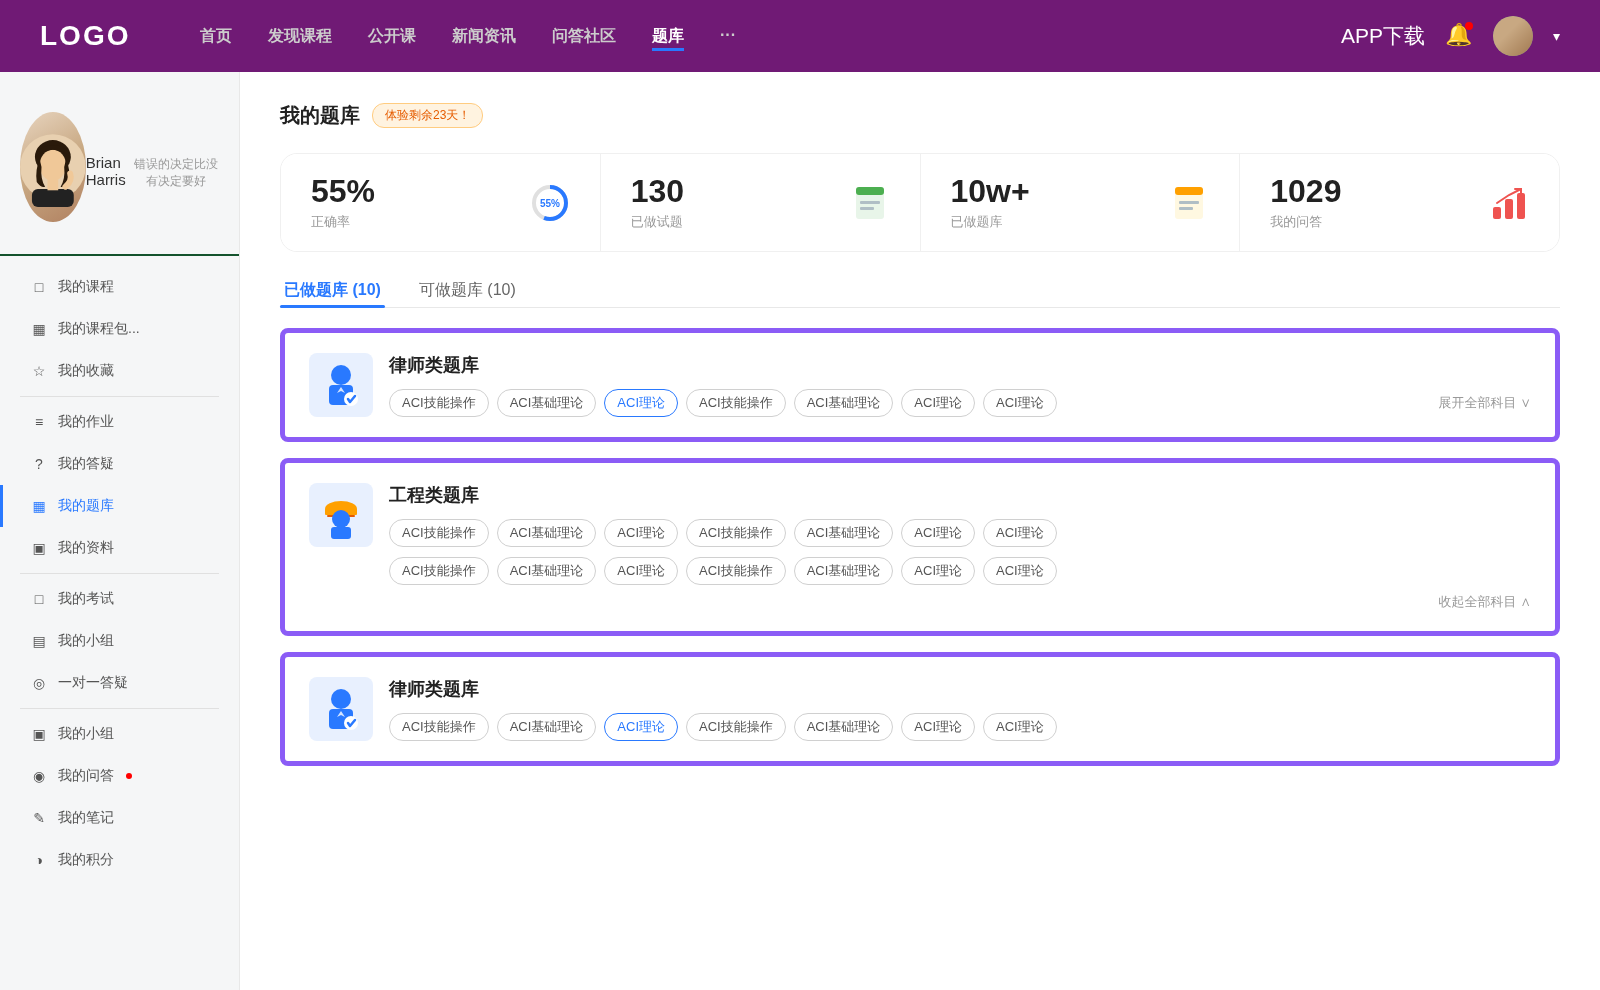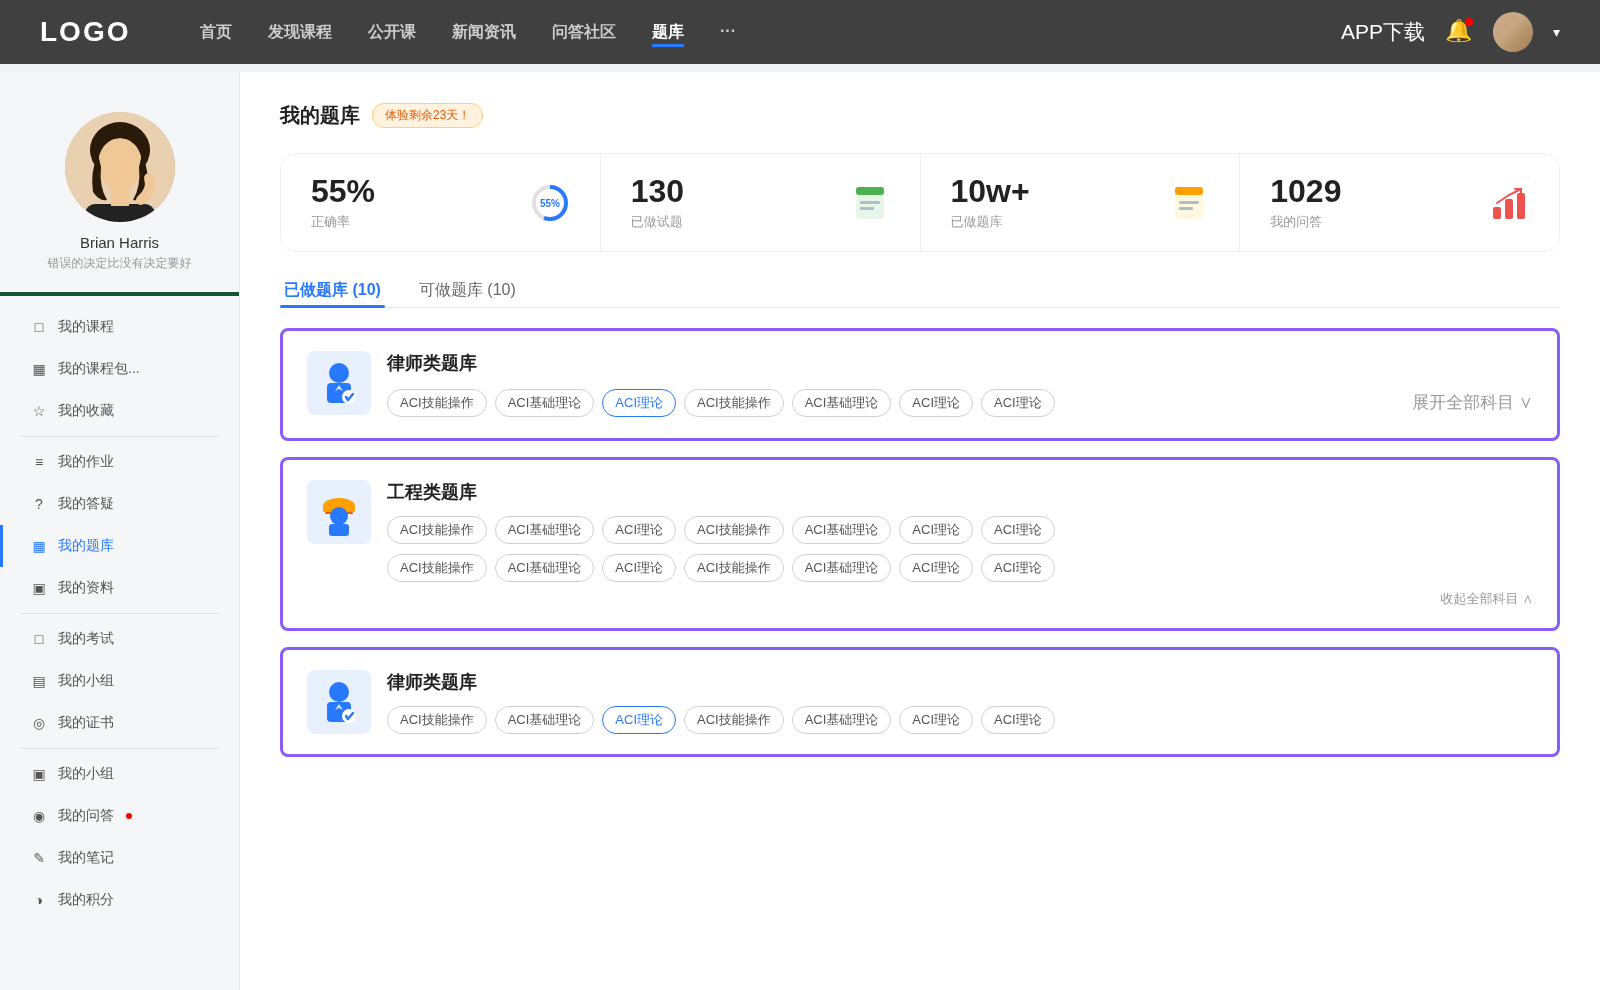--- a/index.html
+++ b/index.html
@@ -1,21 +1,21 @@
 <!DOCTYPE html>
 <html><head>
   <meta charset="utf-8">
   <style>
     * { margin: 0; padding: 0; box-sizing: border-box; }
     body { font-family: -apple-system, BlinkMacSystemFont, 'PingFang SC', 'Microsoft YaHei', sans-serif; background: #f0f2f5; width: 1600px; min-height: 990px; overflow-x: hidden; }
 
     
     .navbar {
-      background: #404040;
-      height: 64px;
+      background: #701a75;
+      height: 72px;
       display: flex;
       align-items: center;
       padding: 0 40px;
       position: fixed;
       top: 0; left: 0; right: 0;
       z-index: 100;
     }
     .nav-logo {
       color: white;
       font-size: 28px;
@@ -87,24 +87,24 @@
     .sidebar {
       width: 240px;
       background: #f5f6f7;
       border-right: 1px solid #e8e8e8;
       padding: 30px 0;
       flex-shrink: 0;
       min-height: 100%;
     }
     .profile-section {
       display: flex;
-      flex-direction: column;
+      flex-direction: row;
       align-items: center;
       padding: 10px 20px 20px;
-      border-bottom: 4px solid #14532d;
+      border-bottom: 2px solid #14532d;
       margin-bottom: 10px;
     }
     .profile-avatar {
       width: 110px; height: 110px;
       border-radius: 50%;
       background: linear-gradient(150deg, #e8d5c0 0%, #c8a882 50%, #b08060 100%);
       margin-bottom: 12px;
       overflow: hidden;
       display: flex;
       align-items: center;
@@ -258,21 +258,21 @@
       content: '';
       position: absolute;
       bottom: -1px; left: 0; right: 0;
       height: 3px;
       background: #2979ff;
       border-radius: 2px;
     }
 
     
     .qbank-card {
-      border: 3px solid #8b5cf6;
+      border: 5px solid #8b5cf6;
       border-radius: 8px;
       padding: 20px 24px;
       margin-bottom: 16px;
       background: white;
     }
     .qbank-card-header {
       display: flex;
       align-items: flex-start;
       gap: 16px;
     }
@@ -306,21 +306,21 @@
       cursor: pointer;
       white-space: nowrap;
     }
     .tag.active-tag {
       border-color: #2979ff;
       color: #2979ff;
       background: white;
     }
     .expand-link {
       margin-left: auto;
-      font-size: 17px;
+      font-size: 13px;
       color: #999;
       cursor: pointer;
       white-space: nowrap;
       align-self: center;
       padding: 4px 0;
     }
     .tags-row-2 {
       display: flex;
       flex-wrap: wrap;
       gap: 8px;
@@ -433,21 +433,21 @@
     <span>我的考试</span>
 
   </li>
         <li class="sidebar-menu-item">
     <span class="sidebar-icon">▤</span>
     <span>我的小组</span>
 
   </li>
         <li class="sidebar-menu-item">
     <span class="sidebar-icon">◎</span>
-    <span>我的证书</span>
+    <span>一对一答疑</span>
 
   </li>
         <li class="sidebar-divider"></li>
         <li class="sidebar-menu-item">
     <span class="sidebar-icon">▣</span>
     <span>我的小组</span>
 
   </li>
         <li class="sidebar-menu-item">
     <span class="sidebar-icon">◉</span>

